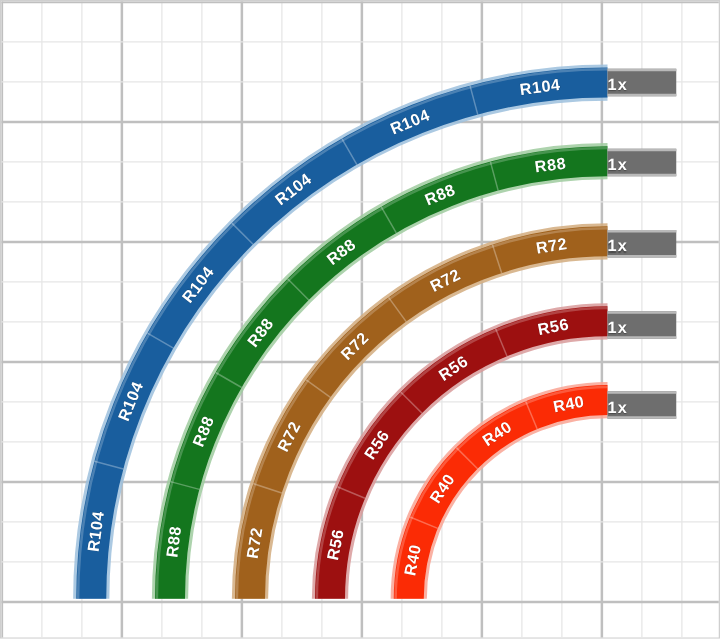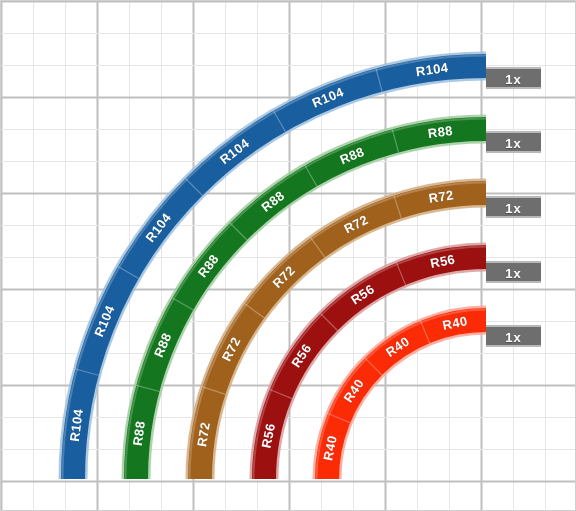--- a/index.html
+++ b/index.html
@@ -41,30 +41,28 @@
     letter-spacing: 0.4px;
     paint-order: stroke;
     stroke: rgba(0,0,0,0.22);
     stroke-width: 0.6px;
   }
   
   .badge {
     position: absolute;
     height: 22px;
     line-height: 22px;
-    text-align: center;
     color: #ffffff;
     font-size: 13px;
     font-weight: bold;
     letter-spacing: 1px;
     box-sizing: border-box;
     border-top: 2px solid #b9b9b9;
     border-bottom: 2px solid #b9b9b9;
     text-shadow: 0 1px 1px rgba(0,0,0,0.35);
-    margin-top: 12px;
   }
 </style>
 </head>
 <body>
 
 <div id="stage">
 
   <svg id="grid" viewBox="0 0 576 511" xmlns="http://www.w3.org/2000/svg">
       <line x1="0.5" y1="0" x2="0.5" y2="511" stroke="#bfbfbf" stroke-width="2"></line>
       <line x1="32.5" y1="0" x2="32.5" y2="511" stroke="#e6e6e6" stroke-width="1"></line>

